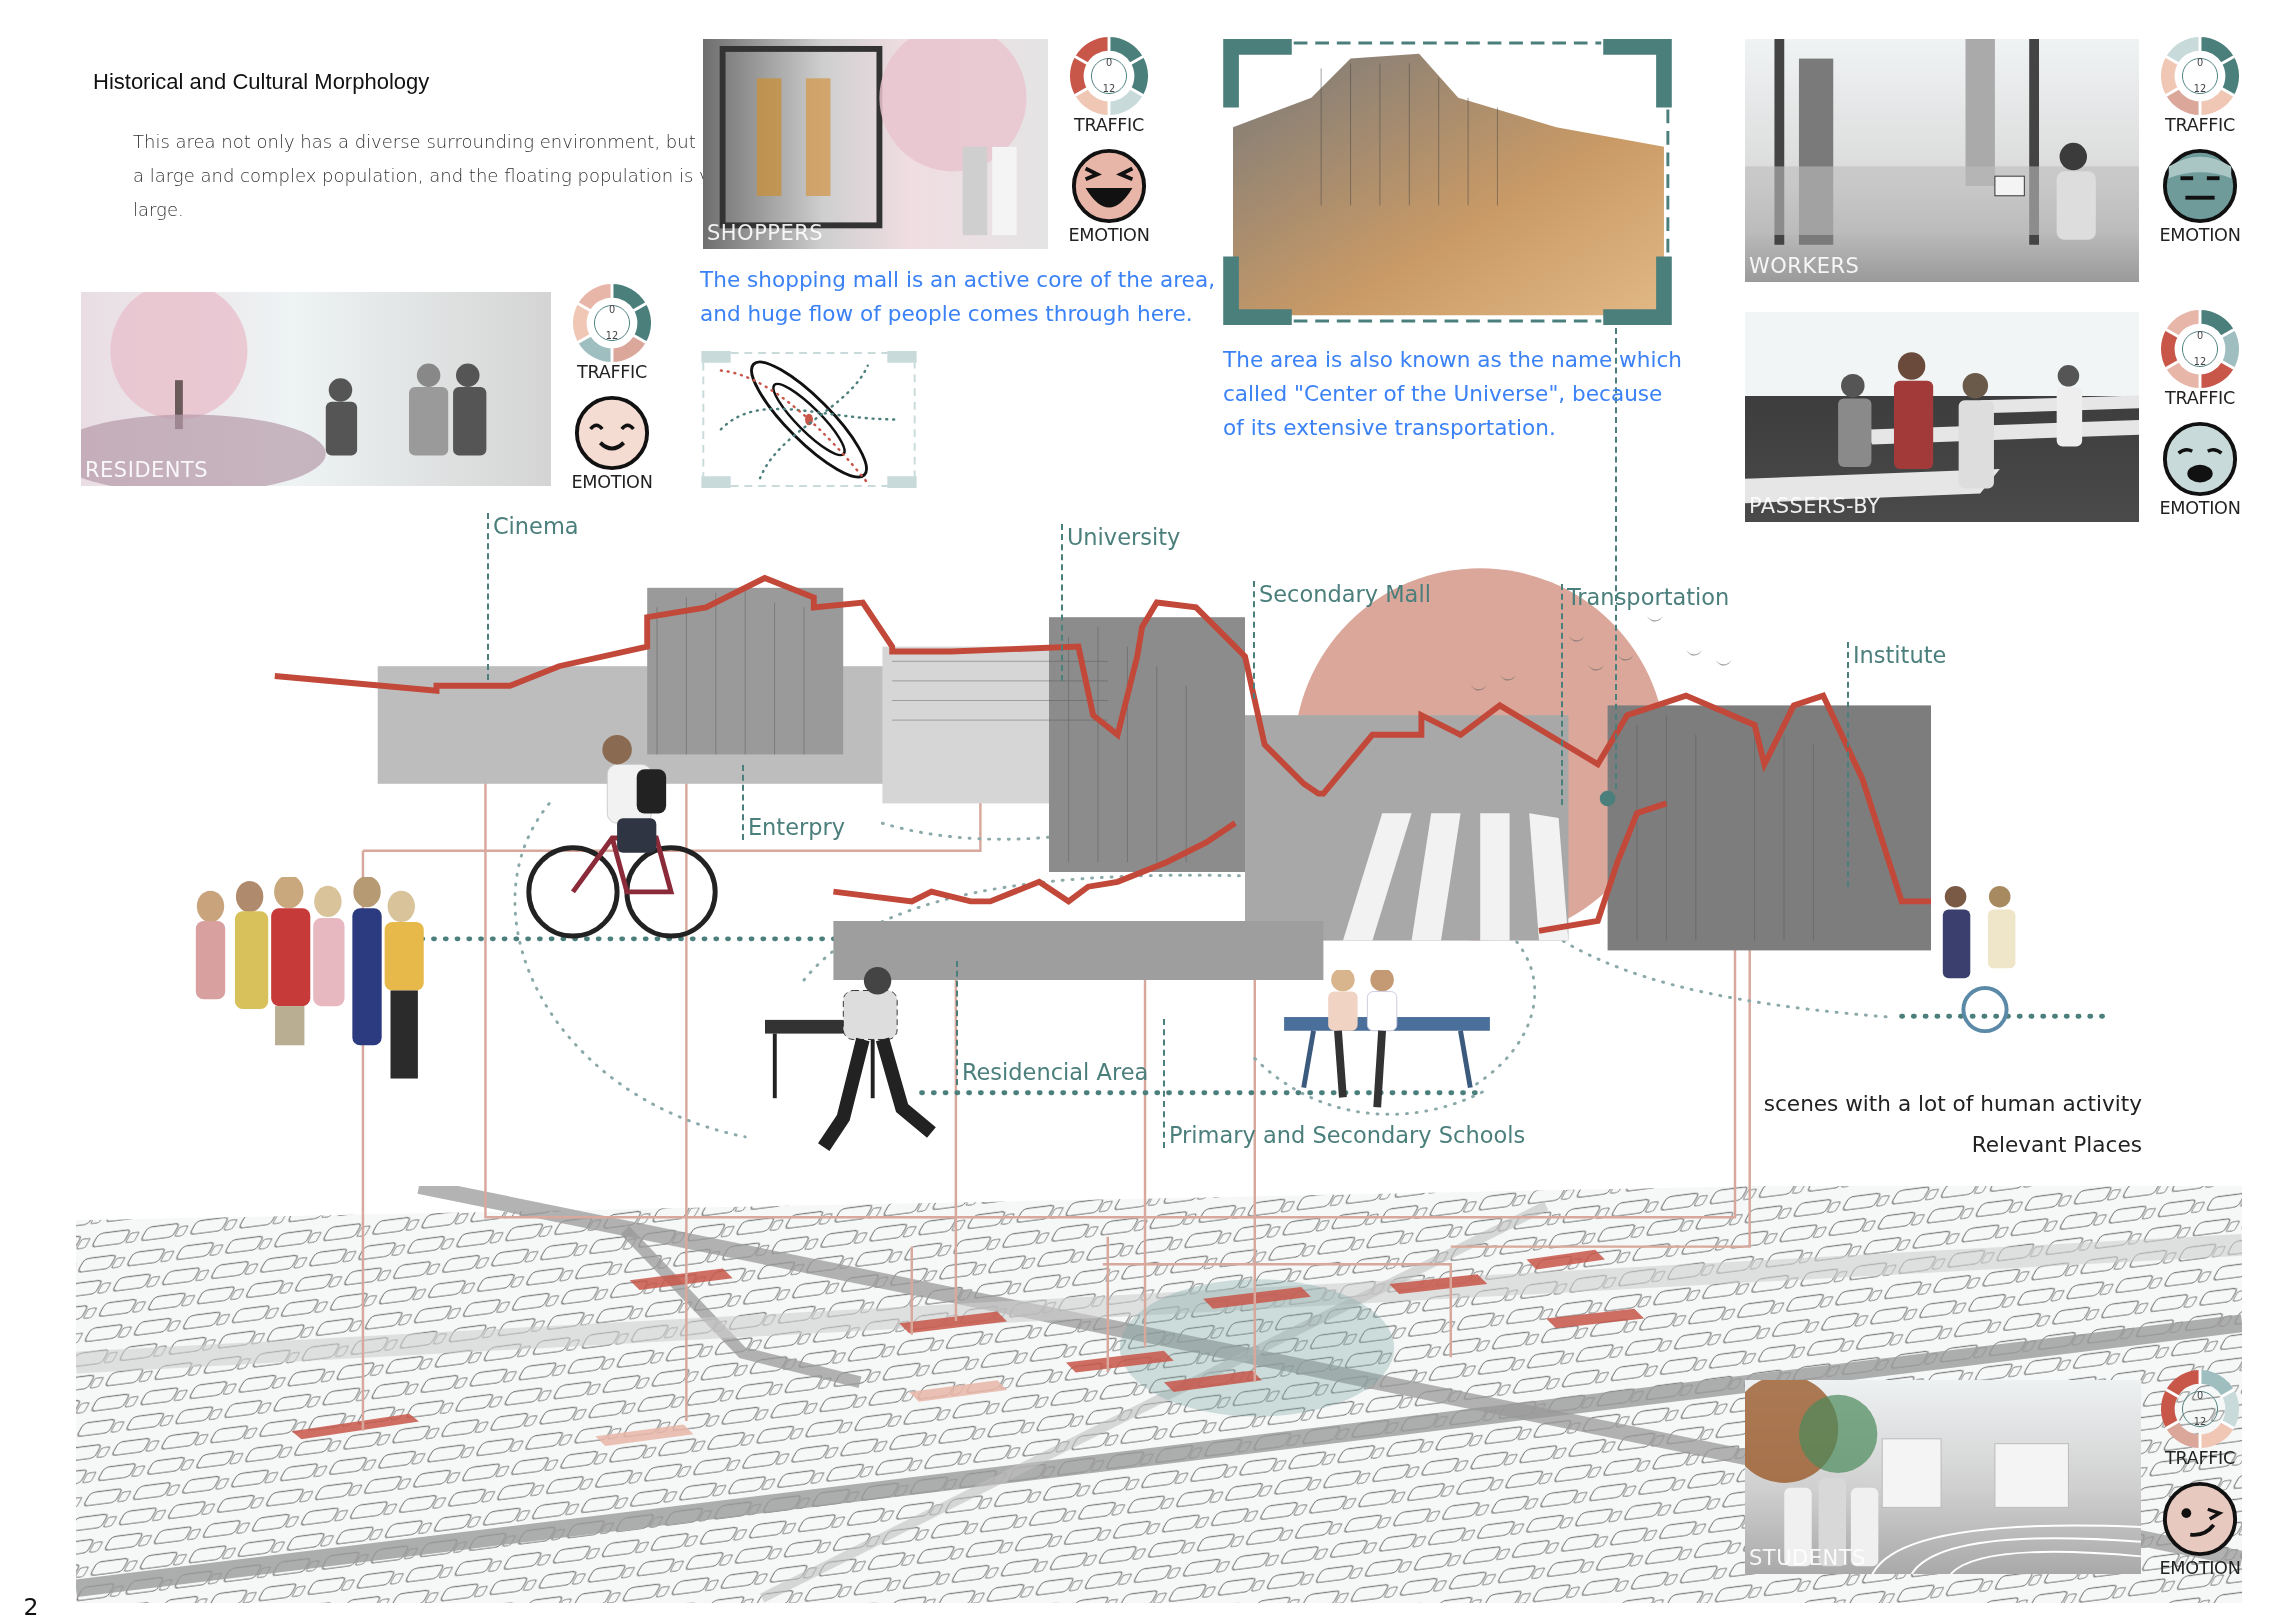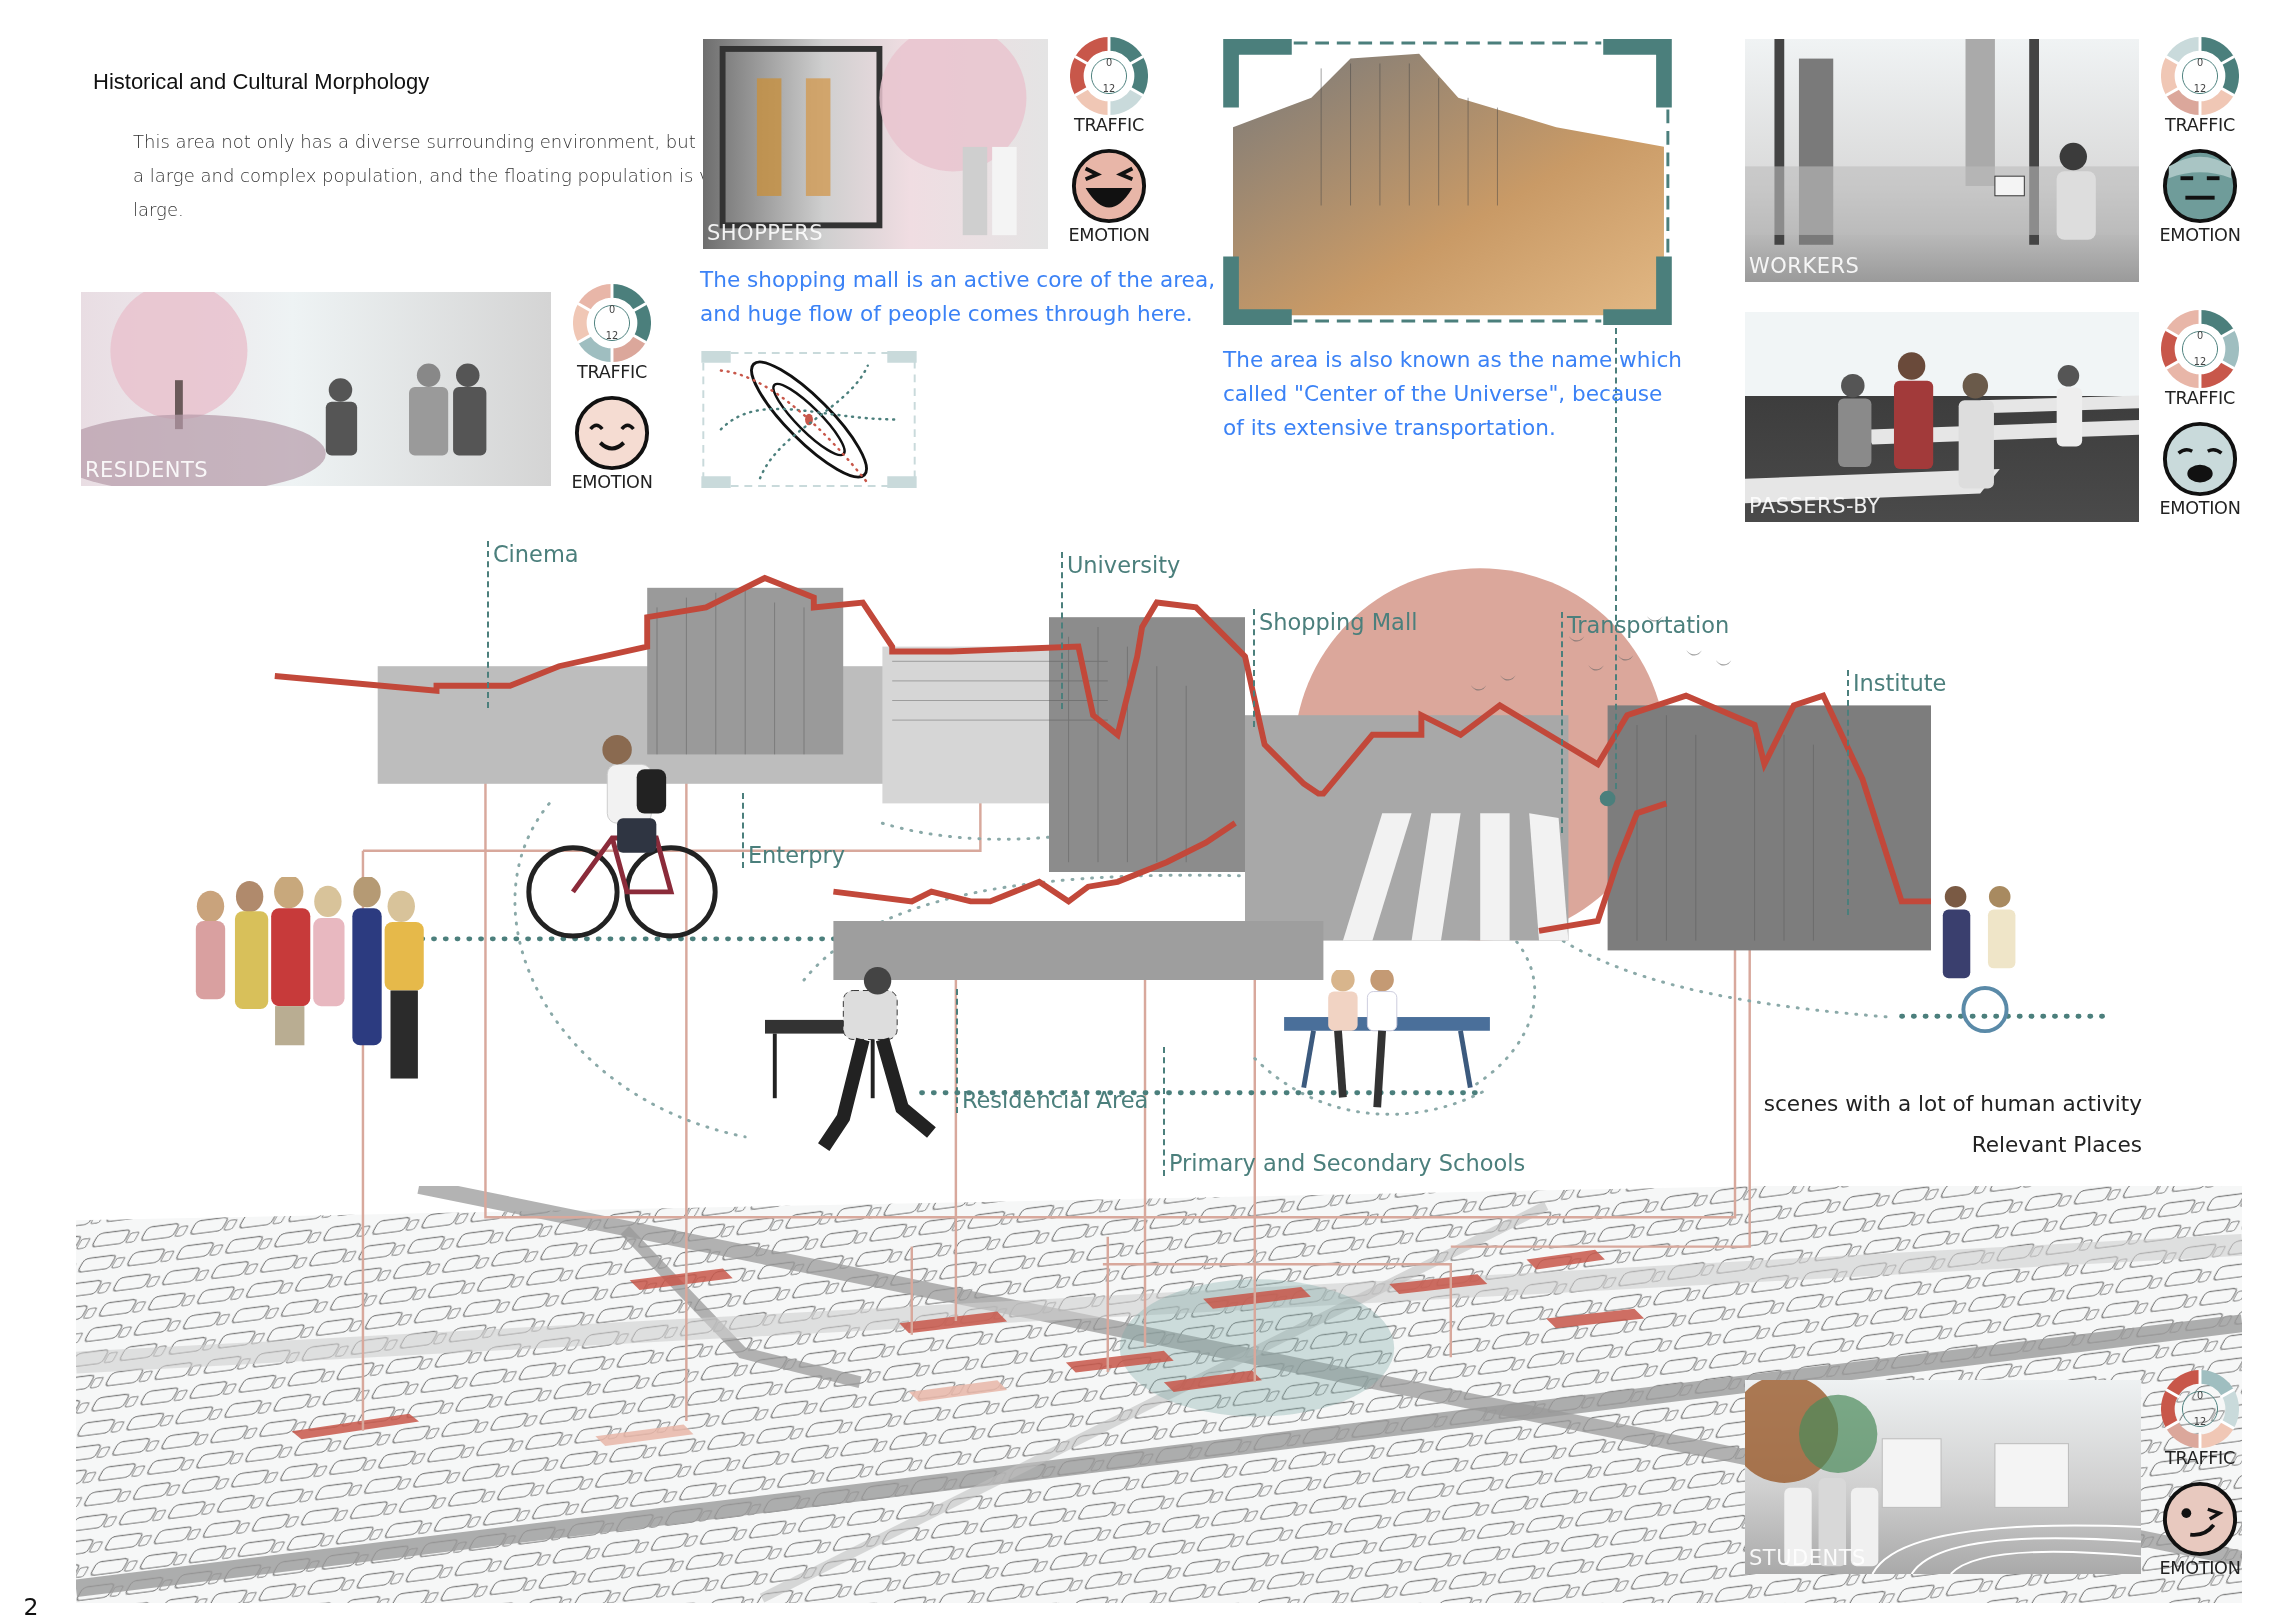--- a/index.html
+++ b/index.html
@@ -6,21 +6,21 @@
   body{width:2292px;height:1620px;position:relative;overflow:hidden;font-family:"DejaVu Sans","Liberation Sans",sans-serif;color:#222;}
   .abs{position:absolute;}
   .title{left:93px;top:69px;font-size:22px;font-family:"Liberation Sans",sans-serif;color:#111;}
   .intro{left:93px;top:125px;width:608px;font-size:18px;line-height:34px;color:#333;font-family:"DejaVu Sans",sans-serif;font-weight:300;margin-left:40px;}
   .photo{position:absolute;overflow:hidden;background:#e9eeef;}
   .photo .tag{position:absolute;left:4px;bottom:3.9px;color:#fff;font-size:21px;letter-spacing:0.5px;opacity:.9;font-family:"DejaVu Sans",sans-serif;}
   .caption{font-size:21.6px;line-height:34px;color:#3b82f6;font-family:"DejaVu Sans",sans-serif;}
   .widget{position:absolute;width:88px;text-align:center;}
   .widget .lbl{font-size:17.6px;color:#222;font-family:"DejaVu Sans",sans-serif;letter-spacing:-0.3px;}
   .widget svg{display:block;margin:0 auto;}
-  .place{position:absolute;font-size:22.5px;color:#4b7f7c;font-family:"DejaVu Sans",sans-serif;border-left:2px dashed #4b7f7c;padding-left:3.9px;margin-top:28px;}
+  .place{position:absolute;font-size:22.5px;color:#4b7f7c;font-family:"DejaVu Sans",sans-serif;border-left:2px dashed #4b7f7c;padding-left:3.9px;}
   .relevant{position:absolute;right:150px;top:1083px;text-align:right;font-size:21.6px;line-height:41px;color:#222;}
   .pagenum{position:absolute;left:23.5px;top:1593px;font-size:23.5px;color:#111;}
   .mapbase{position:absolute;left:76px;top:1186px;width:2166px;height:417px;}
 </style>
 </head>
 <body>
 
 <div class="abs title">Historical and Cultural Morphology</div>
 <div class="abs intro">This area not only has a diverse surrounding environment, but also a large and complex population, and the floating population is very large.</div>
 
@@ -183,21 +183,21 @@
 <svg class="abs" style="left:1931px;top:882px" width="108" height="157" viewBox="0 0 110 160">
   <circle cx="25" cy="15" r="11" fill="#7a5a44"></circle>
     <rect x="12" y="28" width="28" height="70" rx="6" fill="#3a3f6e"></rect>
   <circle cx="70" cy="15" r="11" fill="#a88a60"></circle>
     <rect x="58" y="28" width="28" height="60" rx="6" fill="#efe5c8"></rect>
   <circle cx="55" cy="130" r="22" fill="none" stroke="#5a8aa8" stroke-width="4"></circle>
 </svg>
 
 <div class="place" style="left:487px;top:513px;height:167px;">Cinema</div>
 <div class="place" style="left:1061px;top:524px;height:157px;">University</div>
-<div class="place" style="left:1253px;top:581px;height:118px;">Shopping Mall</div>
+<div class="place" style="left:1253px;top:581px;height:118px;">Secondary Mall</div>
 <div class="place" style="left:1561px;top:584px;height:221px;">Transportation</div>
 <div class="place" style="left:1847px;top:642px;height:245px;">Institute</div>
 <div class="place" style="left:742px;top:765px;padding-top:49px;">Enterpry</div>
 <div class="place" style="left:956px;top:961px;padding-top:98px;">Residencial Area</div>
 <div class="place" style="left:1163px;top:1019px;padding-top:103px;">Primary and Secondary Schools</div>
 
 <div class="abs" style="left:1615px;top:328px;height:461px;border-left:2px dashed #4b7f7c;"></div>
 
 <div class="photo" style="left:81px;top:292px;width:470px;height:194px;background:linear-gradient(90deg,#e9dde3 0%,#eef3f4 45%,#d4d4d4 100%);">
   <svg width="470" height="194" viewBox="0 0 480 198">

